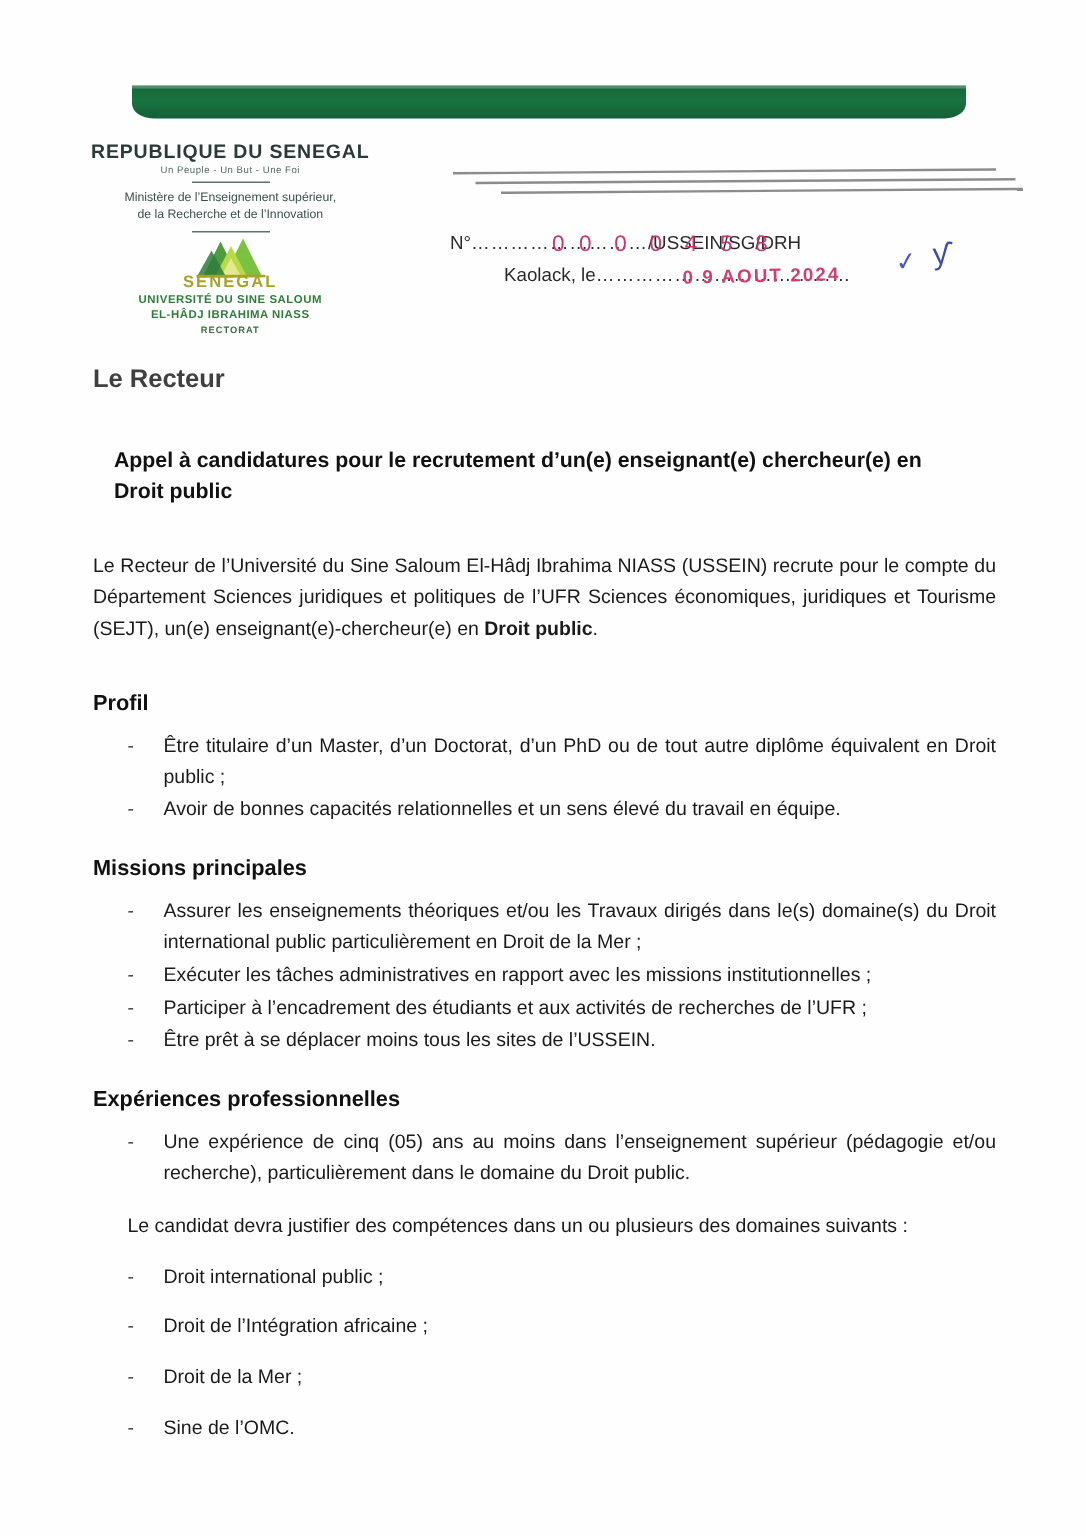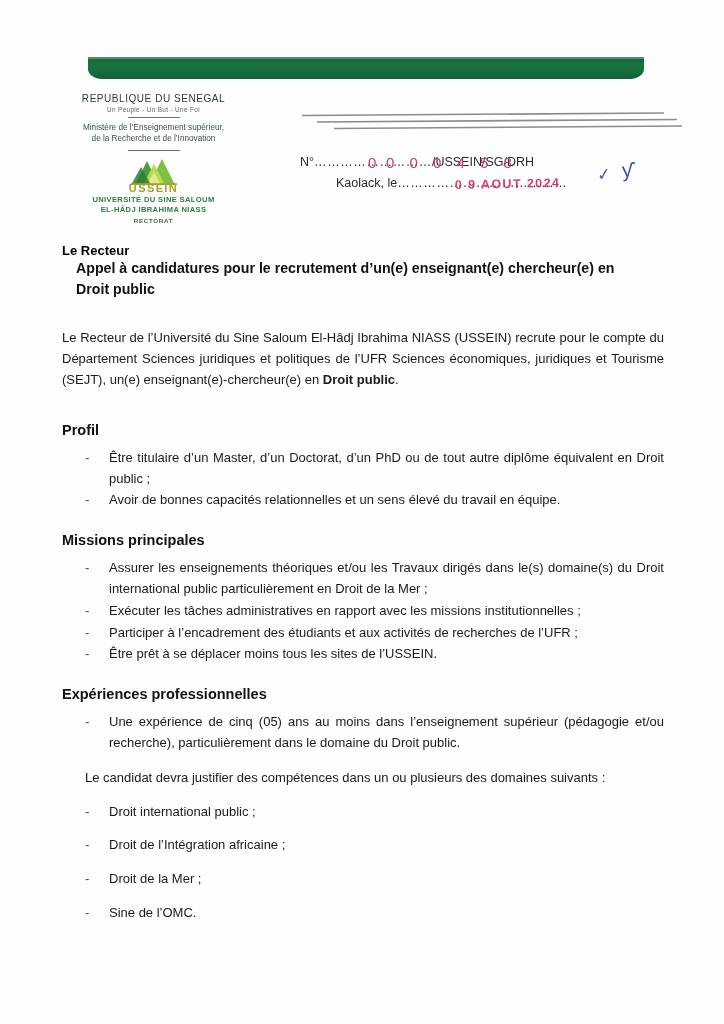--- a/index.html
+++ b/index.html
@@ -45,22 +45,22 @@
   
   .letterhead {
     position: absolute;
     left: 46px;
     top: 93px;
     width: 215px;
     text-align: center;
     color: #2b3e3b;
   }
   .lh-republic {
-    font-size: 10px;
-    font-weight: 400;
+    font-size: 13px;
+    font-weight: 700;
     letter-spacing: .55px;
     color: #2b3a38;
   }
   .lh-motto {
     font-size: 6.4px;
     letter-spacing: .35px;
     margin-top: 2px;
     color: #556a66;
   }
   .lh-rule {
@@ -191,24 +191,24 @@
   }
 
   
   .body-wrap {
     position: absolute;
     left: 62px;
     top: 243px;
     width: 602px;
   }
   .rector {
-    font-size: 13px;
-    font-weight: 700;
-    color: #000000;
-    margin-bottom: 0;
+    font-size: 17px;
+    font-weight: 700;
+    color: #404040;
+    margin-bottom: 34px;
   }
   .doc-title {
     font-size: 14.2px;
     font-weight: 700;
     text-align: left;
     line-height: 1.5;
     color: #111;
     margin: 0 14px 26px 14px;
   }
   .intro {
@@ -279,21 +279,21 @@
 
   <div class="logo-block">
     <svg class="logo-mark" viewBox="0 0 74 30">
       <polygon points="18,30 30,6 42,30" fill="#4d9c3f"></polygon>
       <polygon points="32,30 45,4 58,30" fill="#7cc242"></polygon>
       <polygon points="26,30 37,9 48,30" fill="#b9d94a"></polygon>
       <polygon points="30,30 37,17 44,30" fill="#e3ea8d"></polygon>
       <polygon points="14,30 24,12 34,30" fill="#2f7d3c" opacity="0.85"></polygon>
       <rect x="14" y="28.2" width="46" height="1.8" fill="#a5a32a"></rect>
     </svg>
-    <div class="logo-name">USSEIN</div>
+    <div class="logo-name">SENEGAL</div>
     <div class="logo-uni">
       <span>UNIVERSITÉ DU SINE SALOUM</span><br>
       <span>EL-HÂDJ IBRAHIMA NIASS</span>
     </div>
     <div class="logo-sub">RECTORAT</div>
   </div>
 
   <div class="deco-lines">
     <svg width="390" height="26" viewBox="0 0 390 26">
       <line x1="10" y1="5.5" x2="372" y2="3.0" stroke="#8c8c8c" stroke-width="1.6"></line>

